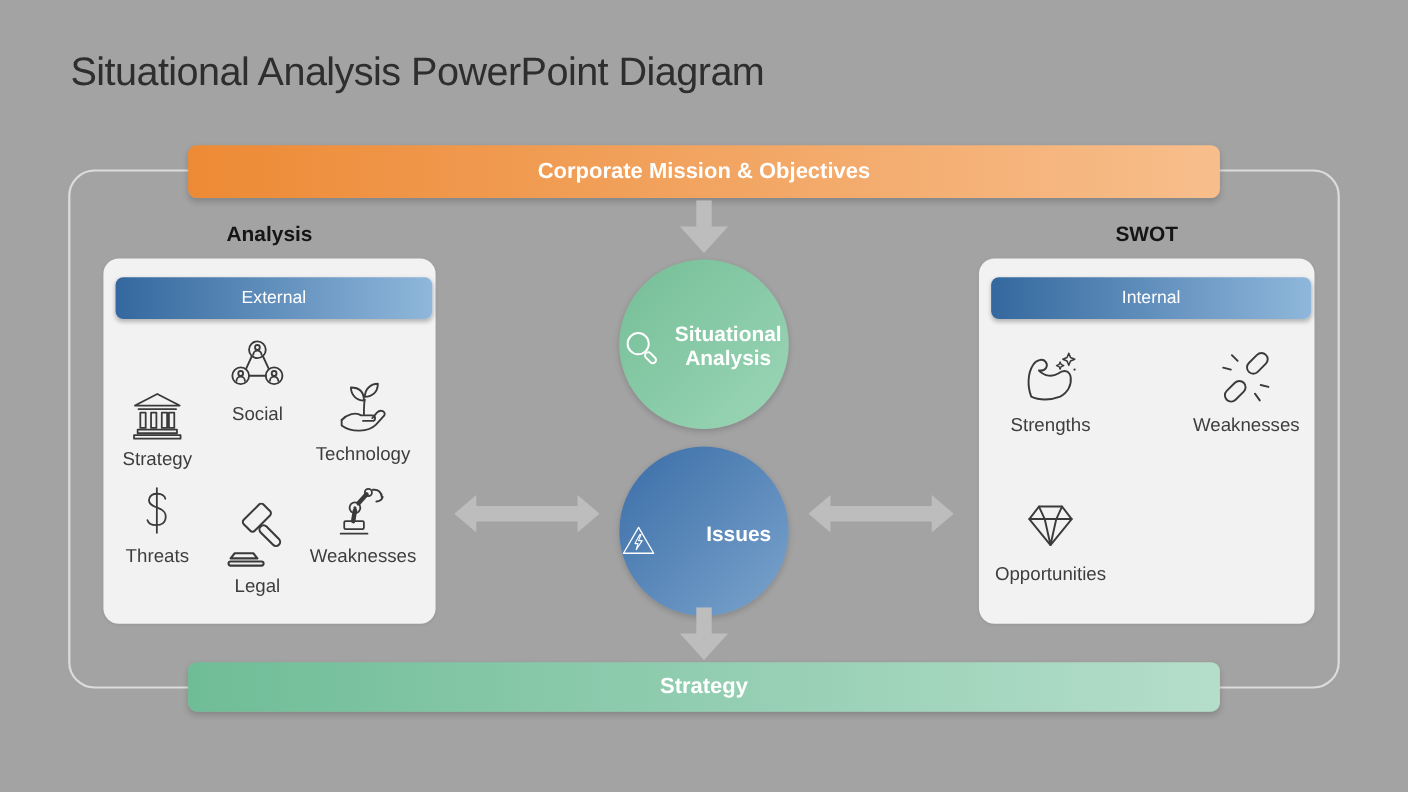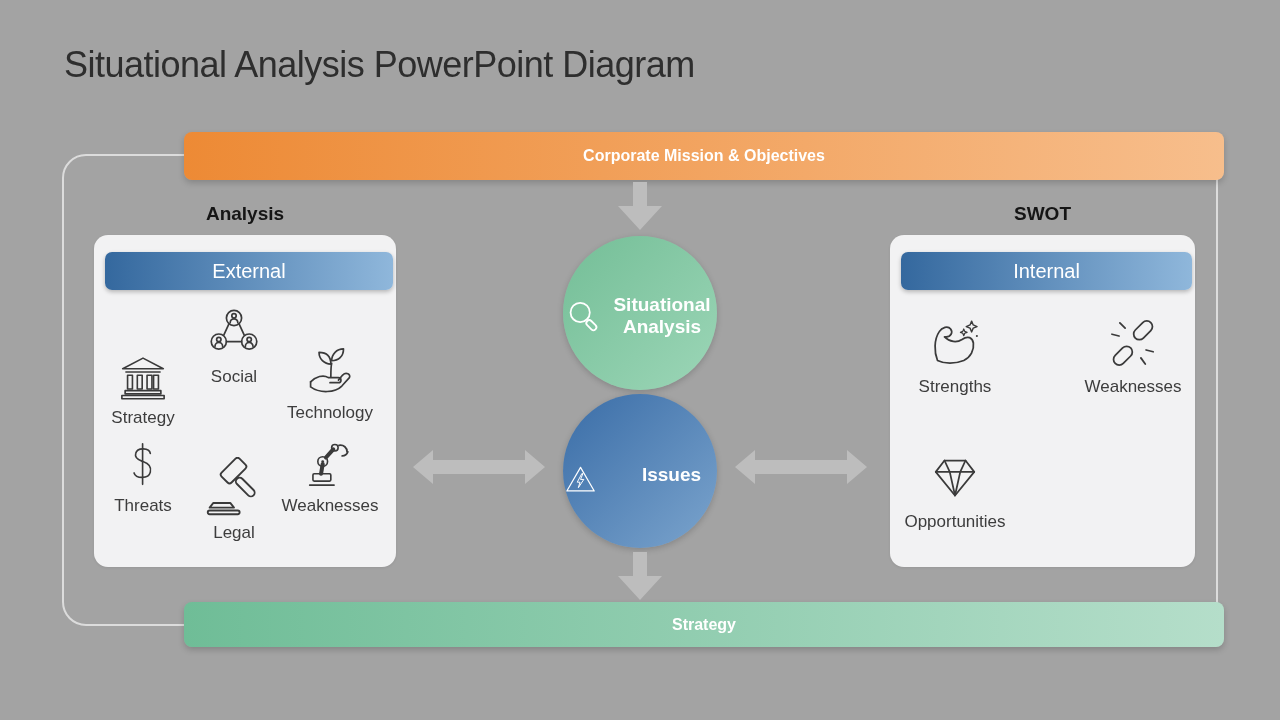--- a/index.html
+++ b/index.html
@@ -6,54 +6,54 @@
   html,body { width: 1280px; height: 720px; }
   body { font-family: "Liberation Sans", sans-serif; background: #ffffff; }
   .slide { position: relative; width: 1280px; height: 720px; background: #a3a3a3; overflow: hidden; }
 
   .title { position: absolute; left: 64px; top: 44px; font-size: 36px; font-weight: 400;
            color: #2e2e2e; letter-spacing: -0.5px; }
 
   .frame { position: absolute; left: 62px; top: 154px; width: 1156px; height: 472px;
            border: 2px solid #dcdcdc; border-radius: 24px; }
 
-  .banner { position: absolute; left: 184px; width: 1040px; display: flex; align-items: center;
-            justify-content: center; color: #fff; font-weight: 700; font-size: 16px;
+  .banner { position: absolute; left: 171px; width: 938px; display: flex; align-items: center;
+            justify-content: center; color: #fff; font-weight: 700; font-size: 20px;
             border-radius: 8px; box-shadow: 0 3px 6px rgba(0,0,0,.18); }
   .banner.top    { top: 132px; height: 48px; background: linear-gradient(90deg,#ED8A35,#F7BE8C); }
   .banner.bottom { top: 602px; height: 45px; background: linear-gradient(90deg,#6FBD97,#B5DECA); }
 
   .heading { position: absolute; top: 203px; font-size: 19px; font-weight: 700; color: #151515;
              text-align: center; }
   .heading.left  { left: 94px;  width: 302px; }
   .heading.right { left: 890px; width: 305px; }
 
   .panel { position: absolute; top: 235px; height: 332px; background: #F2F2F3;
            border-radius: 14px; box-shadow: 0 1px 3px rgba(0,0,0,.07); }
   .panel.left  { left: 94px;  width: 302px; }
   .panel.right { left: 890px; width: 305px; }
 
   .panel-header { position: absolute; left: 11px; right: 3px; top: 17px; height: 38px;
                   display: flex; align-items: center; justify-content: center; color: #fff;
-                  font-size: 20px; border-radius: 7px;
+                  font-size: 16px; border-radius: 7px;
                   background: linear-gradient(90deg,#34689E,#8FB7DB);
                   box-shadow: 0 2px 4px rgba(0,0,0,.25); }
 
   .item { position: absolute; display: flex; flex-direction: column; align-items: center; gap: 6px; }
   .item-label { font-size: 17px; color: #3d3d3d; white-space: nowrap; }
 
   .icon { stroke: #3a3a3a; fill: none; stroke-width: 2; stroke-linecap: round; stroke-linejoin: round; }
   .icon .fillbit { fill: #3a3a3a; stroke: none; }
   .icon-white { stroke: #ffffff; fill: none; stroke-linecap: round; stroke-linejoin: round; }
 
   .circle { position: absolute; left: 563px; width: 154px; height: 154px; border-radius: 50%;
             display: flex; flex-direction: row; align-items: center; color: #fff;
             box-shadow: 0 2px 6px rgba(0,0,0,.18); }
   .circle.green { top: 236px; background: linear-gradient(135deg,#74BE97,#9CD6B7); }
-  .circle.blue  { top: 394px; background: linear-gradient(135deg,#3A6DA7,#7BA4CD); gap: 28px; }
+  .circle.blue  { top: 406px; background: linear-gradient(135deg,#3A6DA7,#7BA4CD); gap: 28px; }
   .circle-label { font-weight: 700; font-size: 19px; text-align: center; line-height: 1.15; width: 140px; }
 
   .arrow { position: absolute; }
   .arrow polygon { fill: #BDBDBD; }
 </style>
 </head>
 <body>
 
 <div class="slide">
 

